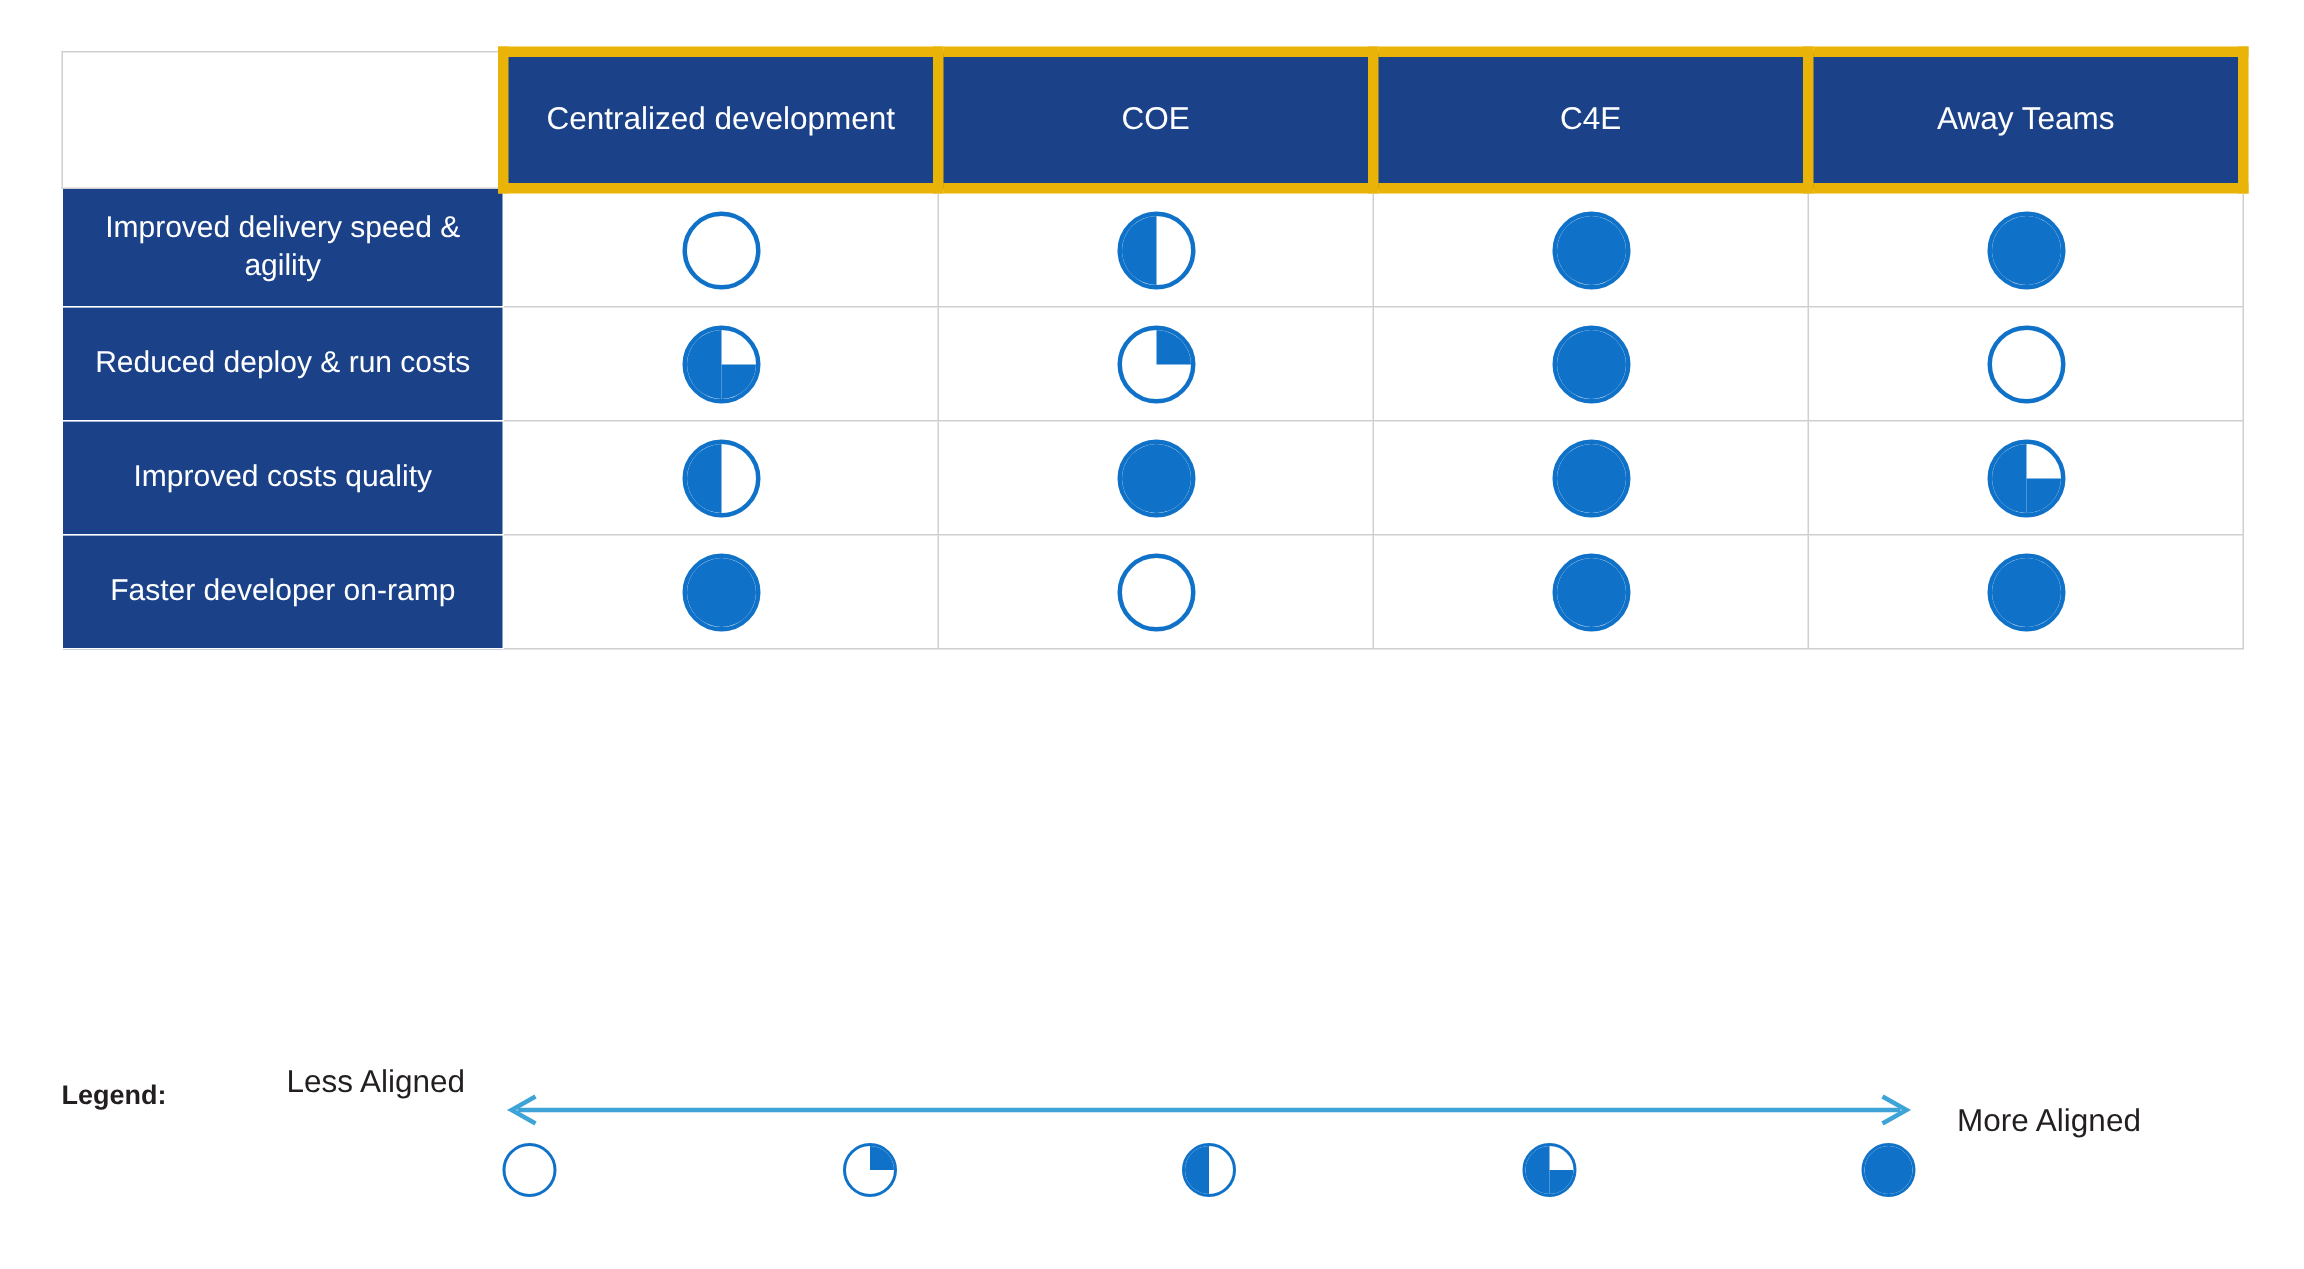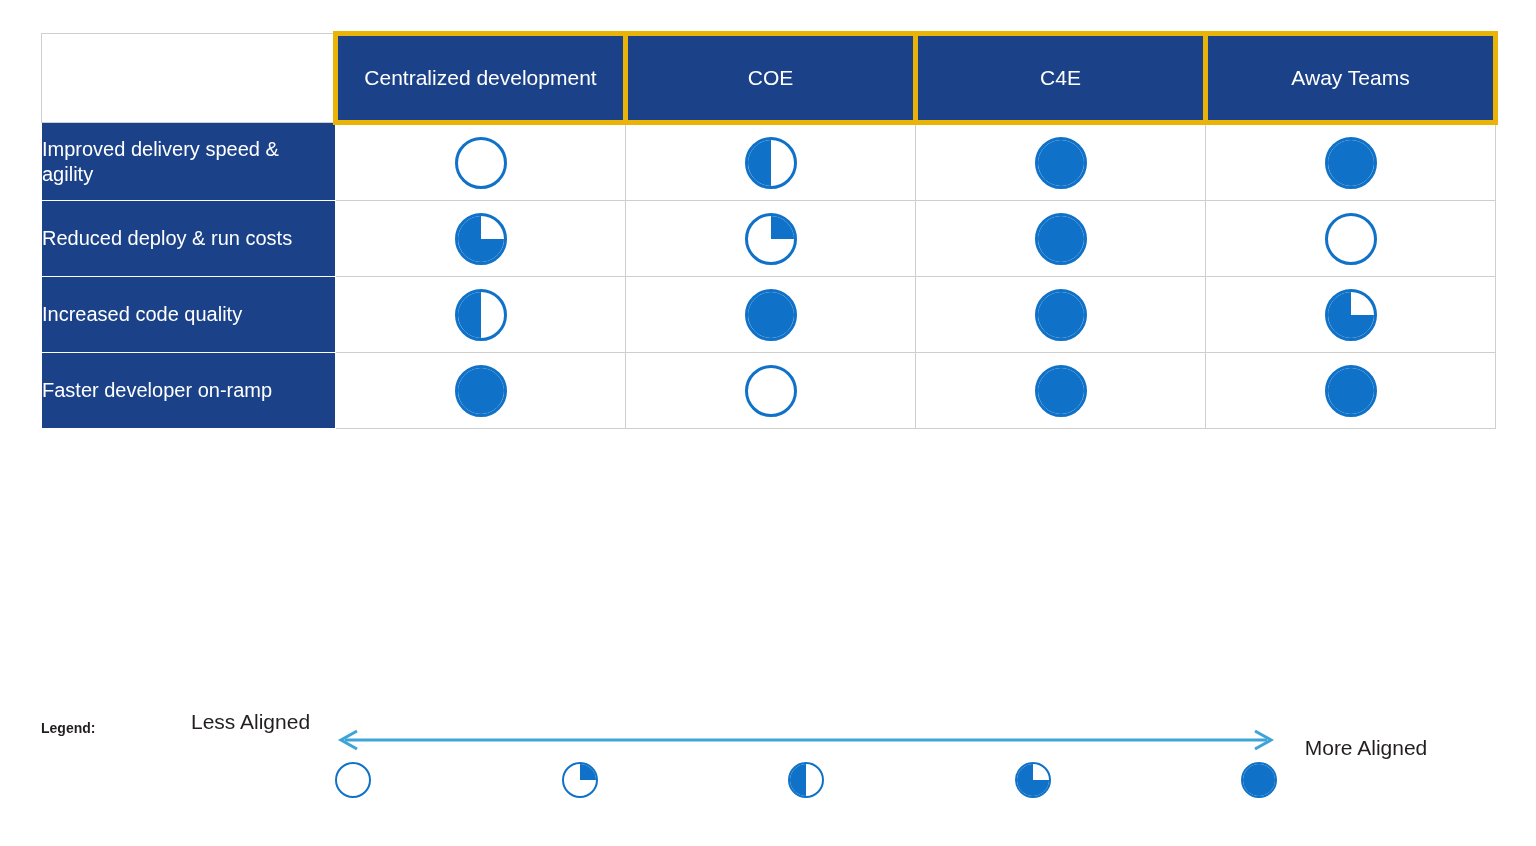--- a/index.html
+++ b/index.html
@@ -45,30 +45,31 @@
 
   th.colhead {
     background: #1b4288;
     color: #ffffff;
     font-size: 21px;
     font-weight: 400;
     line-height: 1.25;
     text-align: center;
     vertical-align: middle;
     height: 84px;
-    border: 5px solid #eab308;
+    border: 7px solid #eab308;
     padding: 4px 8px;
   }
 
   td.rowhead {
     background: #1b4288;
     color: #ffffff;
     font-size: 20px;
     font-weight: 400;
     line-height: 1.25;
+    text-align: center;
     vertical-align: middle;
     border: 1px solid #ffffff;
     padding: 6px 10px;
     height: 75px;
   }
 
   td.cell {
     background: #ffffff;
     border: 1px solid #cfcfcf;
     text-align: center;
@@ -119,21 +120,21 @@
     position: absolute;
     left: 41px;
     top: 700px;
     width: 1455px;
     height: 130px;
   }
   .legend-label {
     position: absolute;
     left: 0;
     top: 20px;
-    font-size: 14px;
+    font-size: 18px;
     font-weight: bold;
     color: #231f20;
   }
   .legend-less {
     position: absolute;
     left: 150px;
     top: 8px;
     width: 140px;
     text-align: left;
     font-size: 21px;
@@ -220,21 +221,21 @@
               </span></span></td>
           <td class="cell"><span class="harvey h25"><span class="fill">
                 <i></i>
               </span></span></td>
           <td class="cell"><span class="harvey h100"><span class="fill">
                 <i></i>
               </span></span></td>
           <td class="cell"><span class="harvey h0"><span class="fill"></span></span></td>
         </tr>
         <tr>
-          <td class="rowhead">Increased code quality</td>
+          <td class="rowhead">Improved costs quality</td>
           <td class="cell"><span class="harvey h50"><span class="fill">
                 <i></i>
               </span></span></td>
           <td class="cell"><span class="harvey h100"><span class="fill">
                 <i></i>
               </span></span></td>
           <td class="cell"><span class="harvey h100"><span class="fill">
                 <i></i>
               </span></span></td>
           <td class="cell"><span class="harvey h75"><span class="fill">

